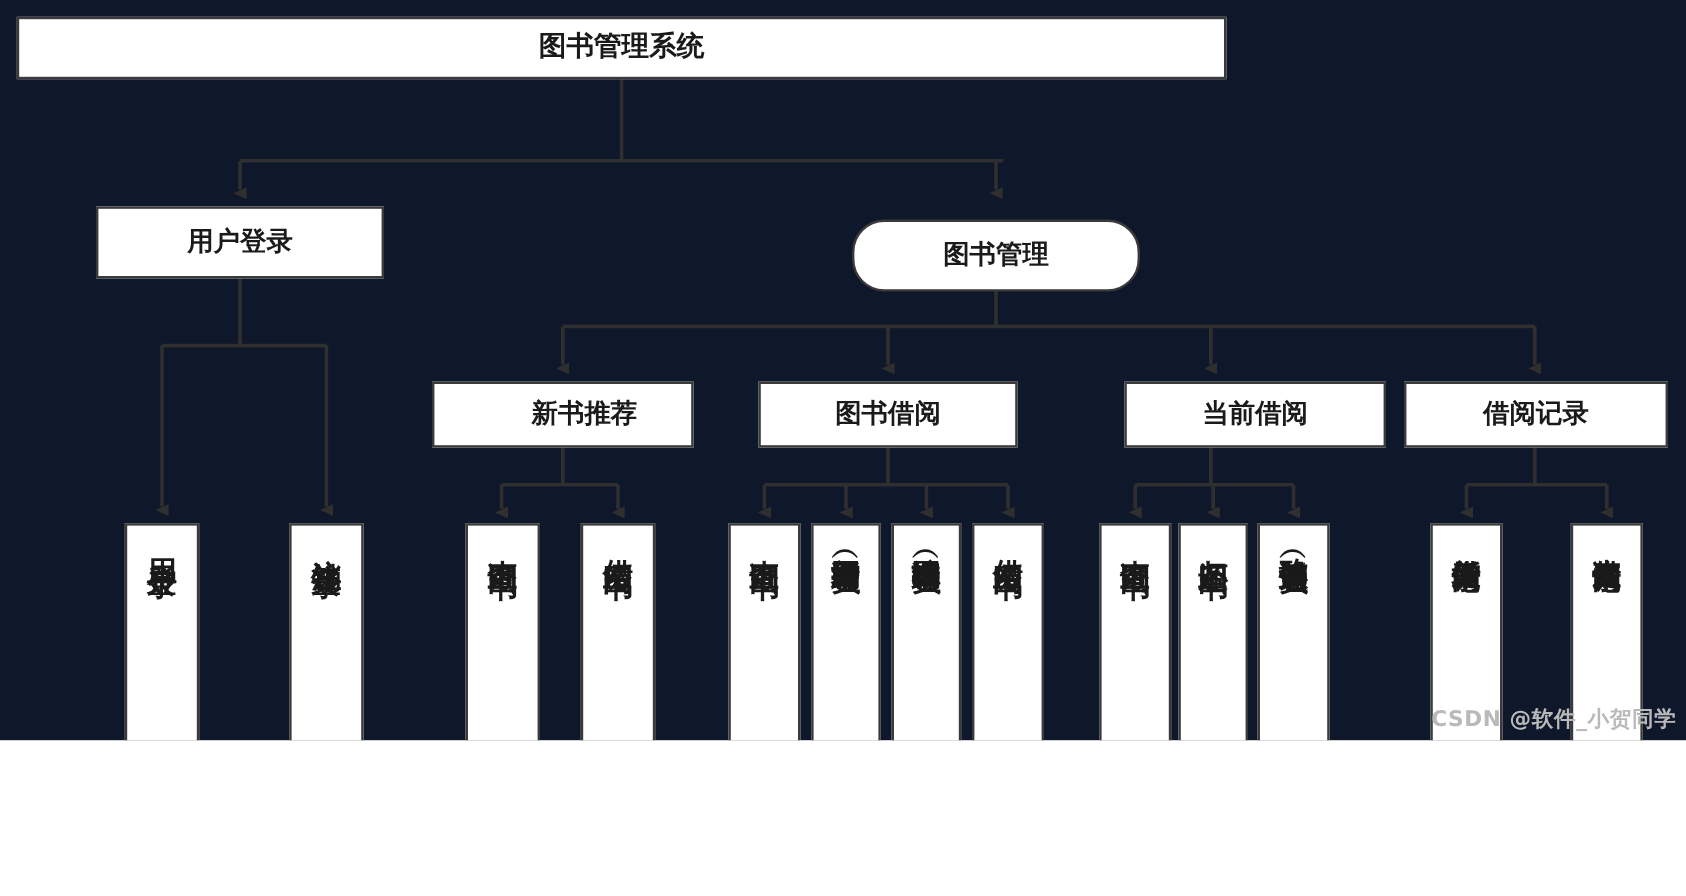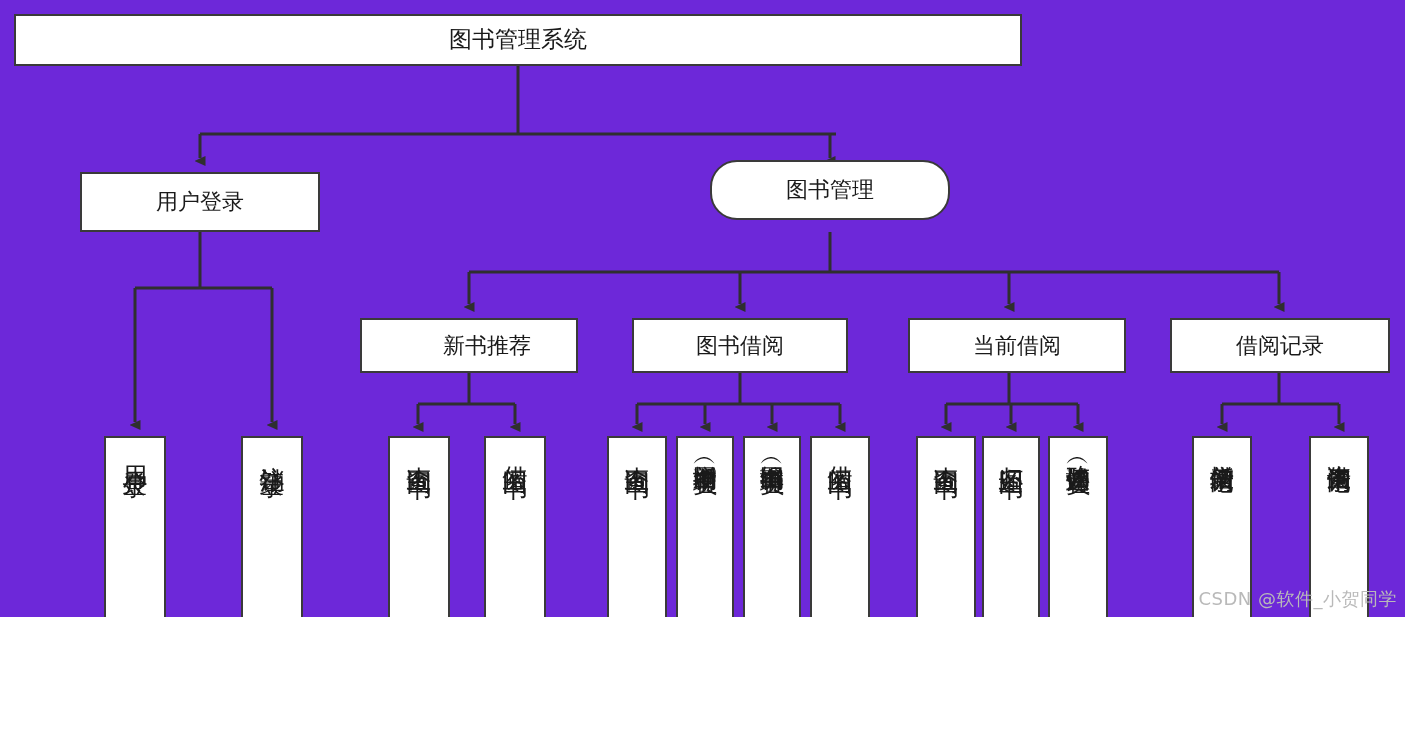--- a/index.html
+++ b/index.html
@@ -9,22 +9,23 @@
     background: #ffffff;
   }
   body {
     font-family: "DejaVu Sans", "Liberation Sans", sans-serif;
     -webkit-font-smoothing: antialiased;
   }
   #canvas {
     position: relative;
     width: 1405px;
     height: 617px;
-    background: #6d28d9;
+    background: #0f172a;
     overflow: hidden;
+    font-weight: bold;
   }
   #wires {
     position: absolute;
     left: 0;
     top: 0;
     width: 1405px;
     height: 747px;
     pointer-events: none;
   }
   .node {
@@ -135,31 +136,31 @@
     </g>
   </svg>
 
   <div class="node root" style="left:14px; top:14px; width:1008px; height:52px;">
     <span class="node-label">图书管理系统</span>
   </div>
 
   <div class="node branch" style="left:80px; top:172px; width:240px; height:60px;">
     <span class="node-label">用户登录</span>
   </div>
-  <div class="node branch" style="left:710px; top:160px; width:240px; height:60px;border-radius:27px;">
+  <div class="node branch" style="left:710px; top:183px; width:240px; height:60px;border-radius:27px;">
     <span class="node-label">图书管理</span>
   </div>
 
   <div class="node branch" style="left:360px; top:318px; width:218px; height:55px;padding-left:36px;">
     <span class="node-label">新书推荐</span>
   </div>
   <div class="node branch" style="left:632px; top:318px; width:216px; height:55px;align-items:center;">
     <span class="node-label">图书借阅</span>
   </div>
-  <div class="node branch" style="left:908px; top:318px; width:218px; height:55px;">
+  <div class="node branch" style="left:937px; top:318px; width:218px; height:55px;">
     <span class="node-label">当前借阅</span>
   </div>
   <div class="node branch" style="left:1170px; top:318px; width:220px; height:55px;align-items:center;">
     <span class="node-label">借阅记录</span>
   </div>
 
   <div class="node leaf" style="left:104px; top:436px; width:62px; height:299px;">
     <span class="node-label">用户登录</span>
   </div>
   <div class="node leaf" style="left:241px; top:436px; width:62px; height:299px;">

